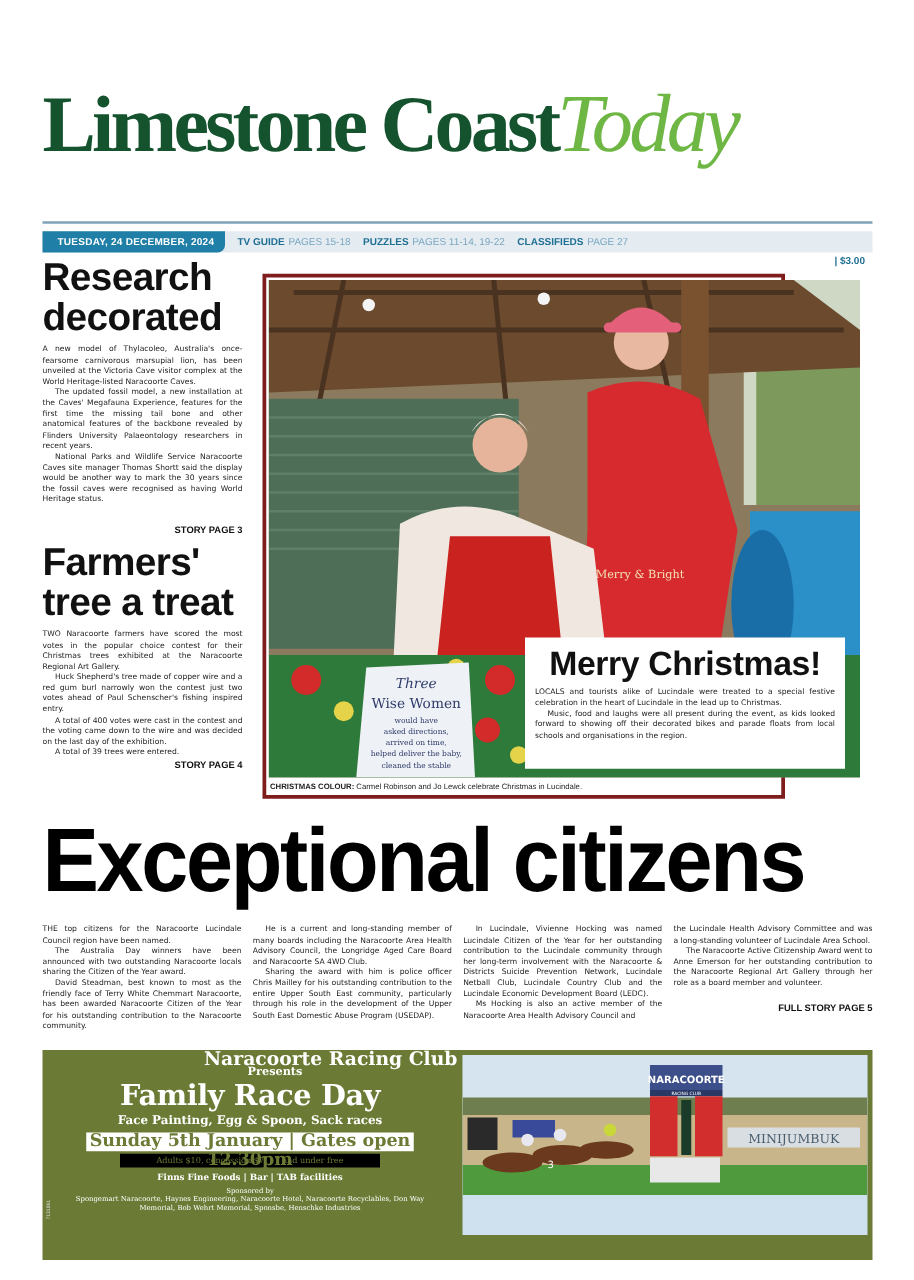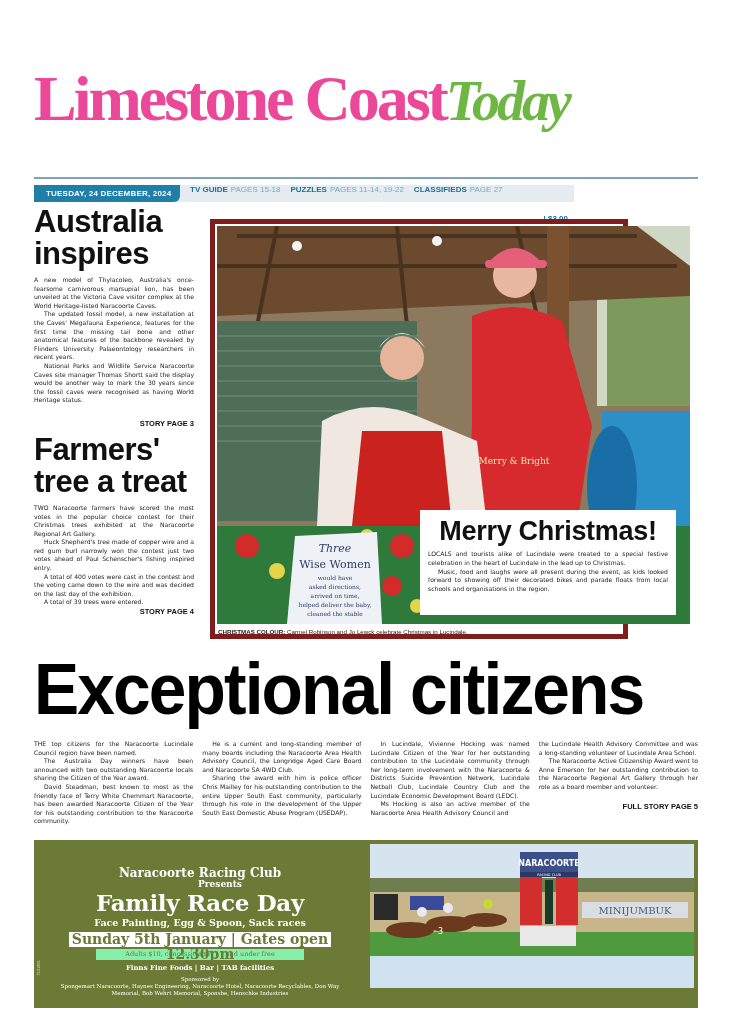--- a/index.html
+++ b/index.html
@@ -1,60 +1,60 @@
 <!DOCTYPE html>
 <html><head>
 <meta charset="utf-8">
 <style>
   * { box-sizing: border-box; margin: 0; padding: 0; }
   html, body { width: 731px; height: 1024px; background: #ffffff; overflow: hidden; }
   body { position: relative; font-family: "Liberation Sans", sans-serif; color: #111; }
 
   .masthead { position: absolute; left: 34px; top: 62px; width: 670px; height: 80px; white-space: nowrap; }
-  .masthead .m-black { font-family: "Liberation Serif", serif; font-weight: bold; font-size: 64px; letter-spacing: -3px; color: #ec4899; }
-  .masthead .m-green { font-family: "Liberation Serif", serif; font-weight: bold; font-style: italic; font-size: 56px; letter-spacing: -3px; color: #6fb744; }
+  .masthead .m-black { font-family: "Liberation Serif", serif; font-weight: bold; font-size: 64px; letter-spacing: -3px; color: #14532d; }
+  .masthead .m-green { font-family: "Liberation Serif", serif; font-weight: normal; font-style: italic; font-size: 66px; letter-spacing: -3px; color: #6fb744; }
 
   .rule-top { position: absolute; left: 34px; top: 177px; width: 664px; height: 2px; background: #7fa3b8; }
 
-  .nav-strip { position: absolute; left: 34px; top: 185px; width: 540px; height: 17px; background: #e4ecf2; display: flex; font-size: 8px; font-weight: bold; }
+  .nav-strip { position: absolute; left: 34px; top: 185px; width: 664px; height: 17px; background: #e4ecf2; display: flex; align-items: center; font-size: 8px; font-weight: bold; }
   .nav-strip .date-tab { background: #1f7fa7; color: #fff; height: 17px; width: 146px; display: flex; align-items: center; padding-left: 12px; letter-spacing: 0.2px; border-bottom-right-radius: 6px; }
   .nav-strip .nav-item { margin-left: 10px; color: #1f6f93; white-space: nowrap; }
   .nav-strip .nav-item .pg { color: #7aa7c0; font-weight: normal; margin-left: 3px; }
   .nav-strip .price { margin-left: auto; margin-right: 6px; color: #1f6f93; margin-top: 29px; }
 
   .col-left { position: absolute; left: 34px; top: 206px; width: 160px; }
   .hl { font-family: "Liberation Sans", sans-serif; font-weight: bold; font-size: 31px; line-height: 32px; letter-spacing: -0.5px; color: #111; }
   .body-text { font-family: "DejaVu Sans", sans-serif; font-size: 6.1px; line-height: 8.6px; color: #222; text-align: justify; }
   .body-text p { text-indent: 10px; }
   .body-text p.first { text-indent: 0; }
   .story-ref { font-family: "Liberation Sans", sans-serif; font-weight: bold; font-size: 7.5px; text-align: right; margin-top: 8px; color: #111; }
 
-  .photo-frame { position: absolute; left: 210px; top: 219px; width: 418px; height: 420px; border: 5px solid #7f1d1d; background: #fff; }
+  .photo-frame { position: absolute; left: 210px; top: 219px; width: 418px; height: 420px; border: 3px solid #7f1d1d; background: #fff; }
   .photo { position: absolute; left: 2px; top: 2px; width: 473px; height: 398px; overflow: hidden; background: #6f8f6a; }
   .photo-caption { position: absolute; left: 3px; top: 404px; font-size: 6.2px; color: #222; white-space: nowrap; }
   .photo-caption b { font-weight: bold; }
 
   .merry-box { position: absolute; left: 420px; top: 510px; width: 256px; height: 105px; background: #fff; padding: 6px 8px; }
   .merry-box .mh { font-family: "Liberation Sans", sans-serif; font-weight: bold; font-size: 27px; line-height: 30px; color: #111; text-align: center; letter-spacing: -0.3px; }
   .merry-box .body-text { margin-top: 4px; font-size: 6.1px; line-height: 8.8px; }
 
   .big-hl { position: absolute; left: 34px; top: 648px; width: 666px; font-family: "Liberation Sans", sans-serif; font-weight: bold; font-size: 72px; line-height: 82px; letter-spacing: -2px; color: #000; white-space: nowrap; transform: scaleX(0.94); transform-origin: left top; }
 
   .cols4 { position: absolute; left: 34px; top: 740px; width: 664px; display: flex; gap: 9px; }
   .cols4 .c { flex: 1; }
   .cols4 .story-ref { margin-top: 10px; }
 
   .ad { position: absolute; left: 34px; top: 840px; width: 664px; height: 168px; background: #6b7a34; }
   .ad-text { position: absolute; left: 0; top: 0; width: 332px; height: 168px; color: #fff; text-align: center; font-family: "DejaVu Serif", serif; }
-  .ad-text .club { font-size: 12px; font-weight: bold; margin-top: 28px; line-height: 11px; }
+  .ad-text .club { font-size: 15px; font-weight: bold; margin-top: 2px; line-height: 11px; text-align: right; }
   .ad-text .presents { font-size: 9px; font-weight: bold; line-height: 10px; margin-left: 40px; }
   .ad-text .title { font-size: 23px; font-weight: bold; line-height: 28px; letter-spacing: -0.3px; }
   .ad-text .acts { font-size: 9.5px; font-weight: bold; line-height: 12px; }
   .ad-text .datebar { background: #fff; color: #6b7a34; margin: 3px auto 0; width: 262px; height: 15px; font-size: 14px; font-weight: bold; line-height: 15px; }
-  .ad-text .pricebar { background: #86efac; color: #6b7a34; margin: 2px auto 0; width: 208px; height: 11px; font-size: 6.5px; line-height: 11px; }
+  .ad-text .pricebar { background: #000000; color: #6b7a34; margin: 2px auto 0; width: 208px; height: 11px; font-size: 6.5px; line-height: 11px; }
   .ad-text .facilities { font-size: 7px; font-weight: bold; margin-top: 3px; line-height: 10px; }
   .ad-text .sponsored { font-size: 5.5px; margin-top: 3px; line-height: 7px; }
   .ad-text .sponsors { font-size: 5.5px; line-height: 7px; padding: 0 14px; }
   .ad-code { position: absolute; left: 2px; top: 120px; font-size: 4px; color: #ddd; writing-mode: vertical-rl; transform: rotate(180deg); }
   .ad-photo { position: absolute; left: 336px; top: 4px; width: 324px; height: 144px; overflow: hidden; background: #cfe0ee; }
 </style>
 </head>
 <body>
 
 <div class="masthead">
@@ -65,21 +65,21 @@
 <div class="nav-strip">
   <div class="date-tab">TUESDAY, 24 DECEMBER, 2024</div>
   <div class="nav-item"><span>TV GUIDE</span><span class="pg">PAGES 15-18</span></div>
   <div class="nav-item"><span>PUZZLES</span><span class="pg">PAGES 11-14, 19-22</span></div>
   <div class="nav-item"><span>CLASSIFIEDS</span><span class="pg">PAGE 27</span></div>
   <div class="price">| $3.00</div>
 </div>
 
 <div class="col-left">
   <div>
-    <div class="hl" style="width:120px;">Australia inspires</div>
+    <div class="hl" style="width:120px;">Research decorated</div>
     <div class="body-text" style="margin-top:6px;">
       <p class="first">A new model of Thylacoleo, Australia's once-fearsome carnivorous marsupial lion, has been unveiled at the Victoria Cave visitor complex at the World Heritage-listed Naracoorte Caves.</p>
       <p>The updated fossil model, a new installation at the Caves' Megafauna Experience, features for the first time the missing tail bone and other anatomical features of the backbone revealed by Flinders University Palaeontology researchers in recent years.</p>
       <p>National Parks and Wildlife Service Naracoorte Caves site manager Thomas Shortt said the display would be another way to mark the 30 years since the fossil caves were recognised as having World Heritage status.</p>
     </div>
     <div class="story-ref" style="margin-top:14px;">STORY PAGE 3</div>
   </div>
   <div style="margin-top:6px;">
     <div class="hl">Farmers' tree a treat</div>
     <div class="body-text" style="margin-top:6px;">

